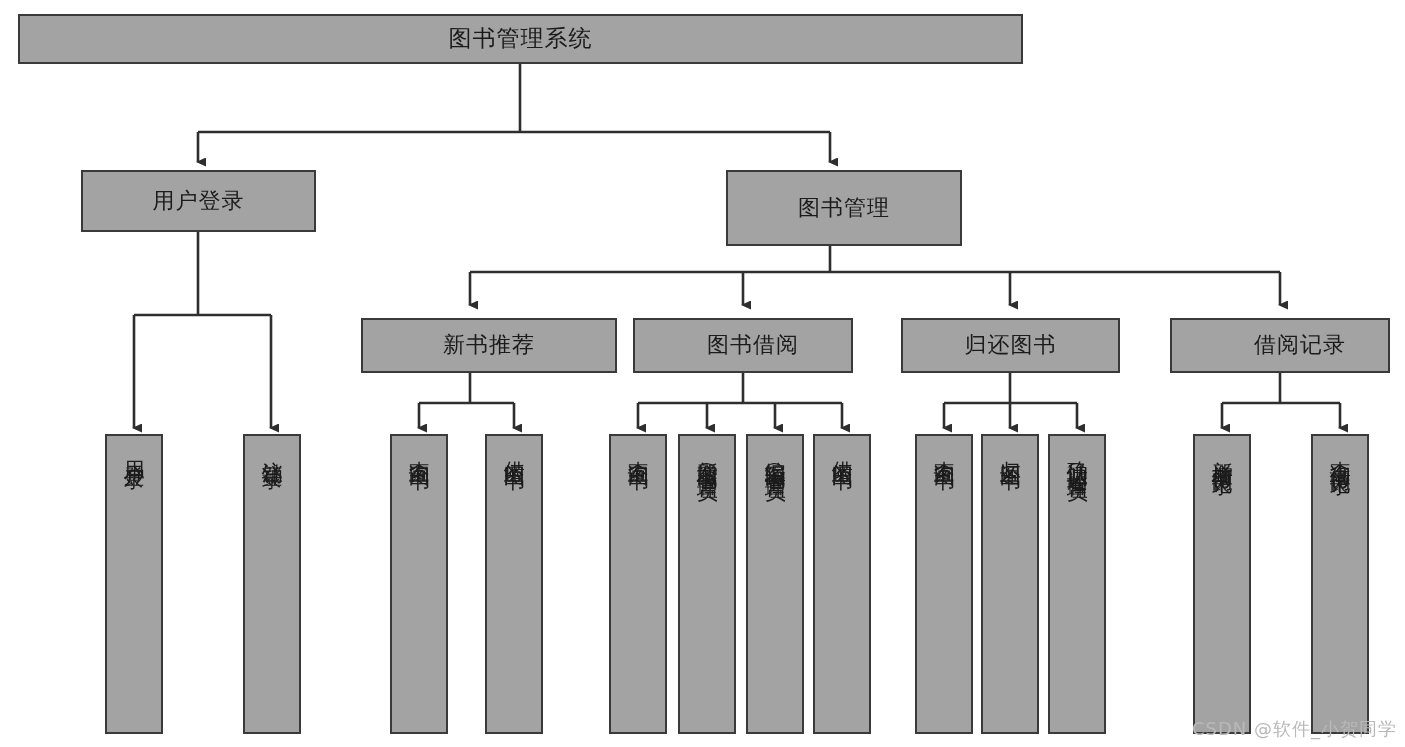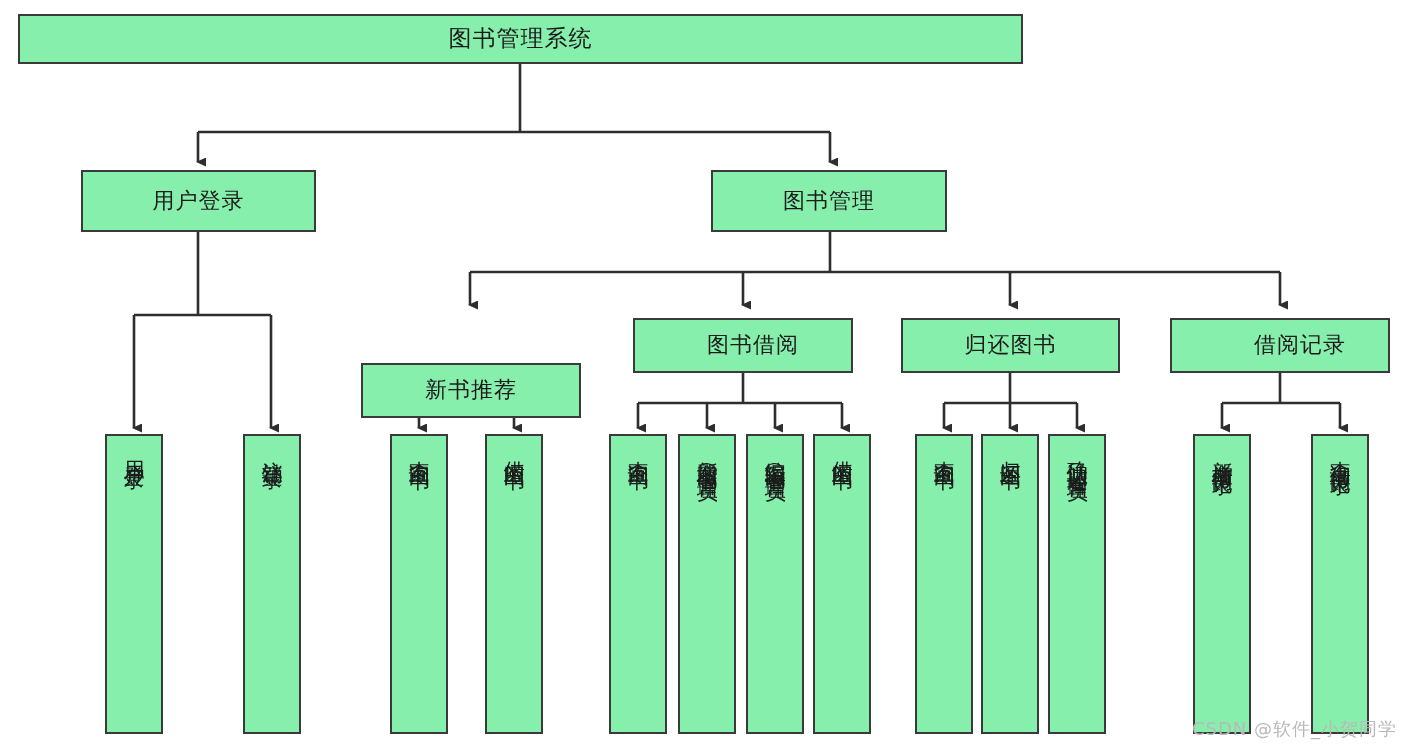--- a/index.html
+++ b/index.html
@@ -22,21 +22,21 @@
     position: absolute;
     left: 0;
     top: 0;
     width: 1405px;
     height: 747px;
     pointer-events: none;
   }
   .node {
     position: absolute;
     box-sizing: border-box;
-    background: #86efac;
+    background: #a3a3a3;
     border: 2.5px solid #3a3a3a;
     display: flex;
     align-items: center;
     justify-content: center;
     color: #1b1b1b;
   }
   .node.horiz {
     font-size: 22px;
     letter-spacing: 1px;
     line-height: 1.1;
@@ -124,25 +124,25 @@
     </g>
   </svg>
 
   <div class="node horiz root" style="left:18px; top:14px; width:1005px; height:50px;">
     <span>图书管理系统</span>
   </div>
 
   <div class="node horiz" style="left:81px; top:170px; width:235px; height:62px;">
     <span>用户登录</span>
   </div>
-  <div class="node horiz" style="left:711px; top:170px; width:236px; height:62px;">
+  <div class="node horiz" style="left:726px; top:170px; width:236px; height:76px;">
     <span>图书管理</span>
   </div>
 
-  <div class="node horiz" style="left:361px; top:318px; width:220px; height:55px;margin-top:45px;">
+  <div class="node horiz" style="left:361px; top:318px; width:256px; height:55px;">
     <span>新书推荐</span>
   </div>
   <div class="node horiz" style="left:633px; top:318px; width:220px; height:55px;padding-left:20px;">
     <span>图书借阅</span>
   </div>
   <div class="node horiz" style="left:901px; top:318px; width:219px; height:55px;">
     <span>归还图书</span>
   </div>
   <div class="node horiz" style="left:1170px; top:318px; width:220px; height:55px;padding-left:40px;">
     <span>借阅记录</span>

